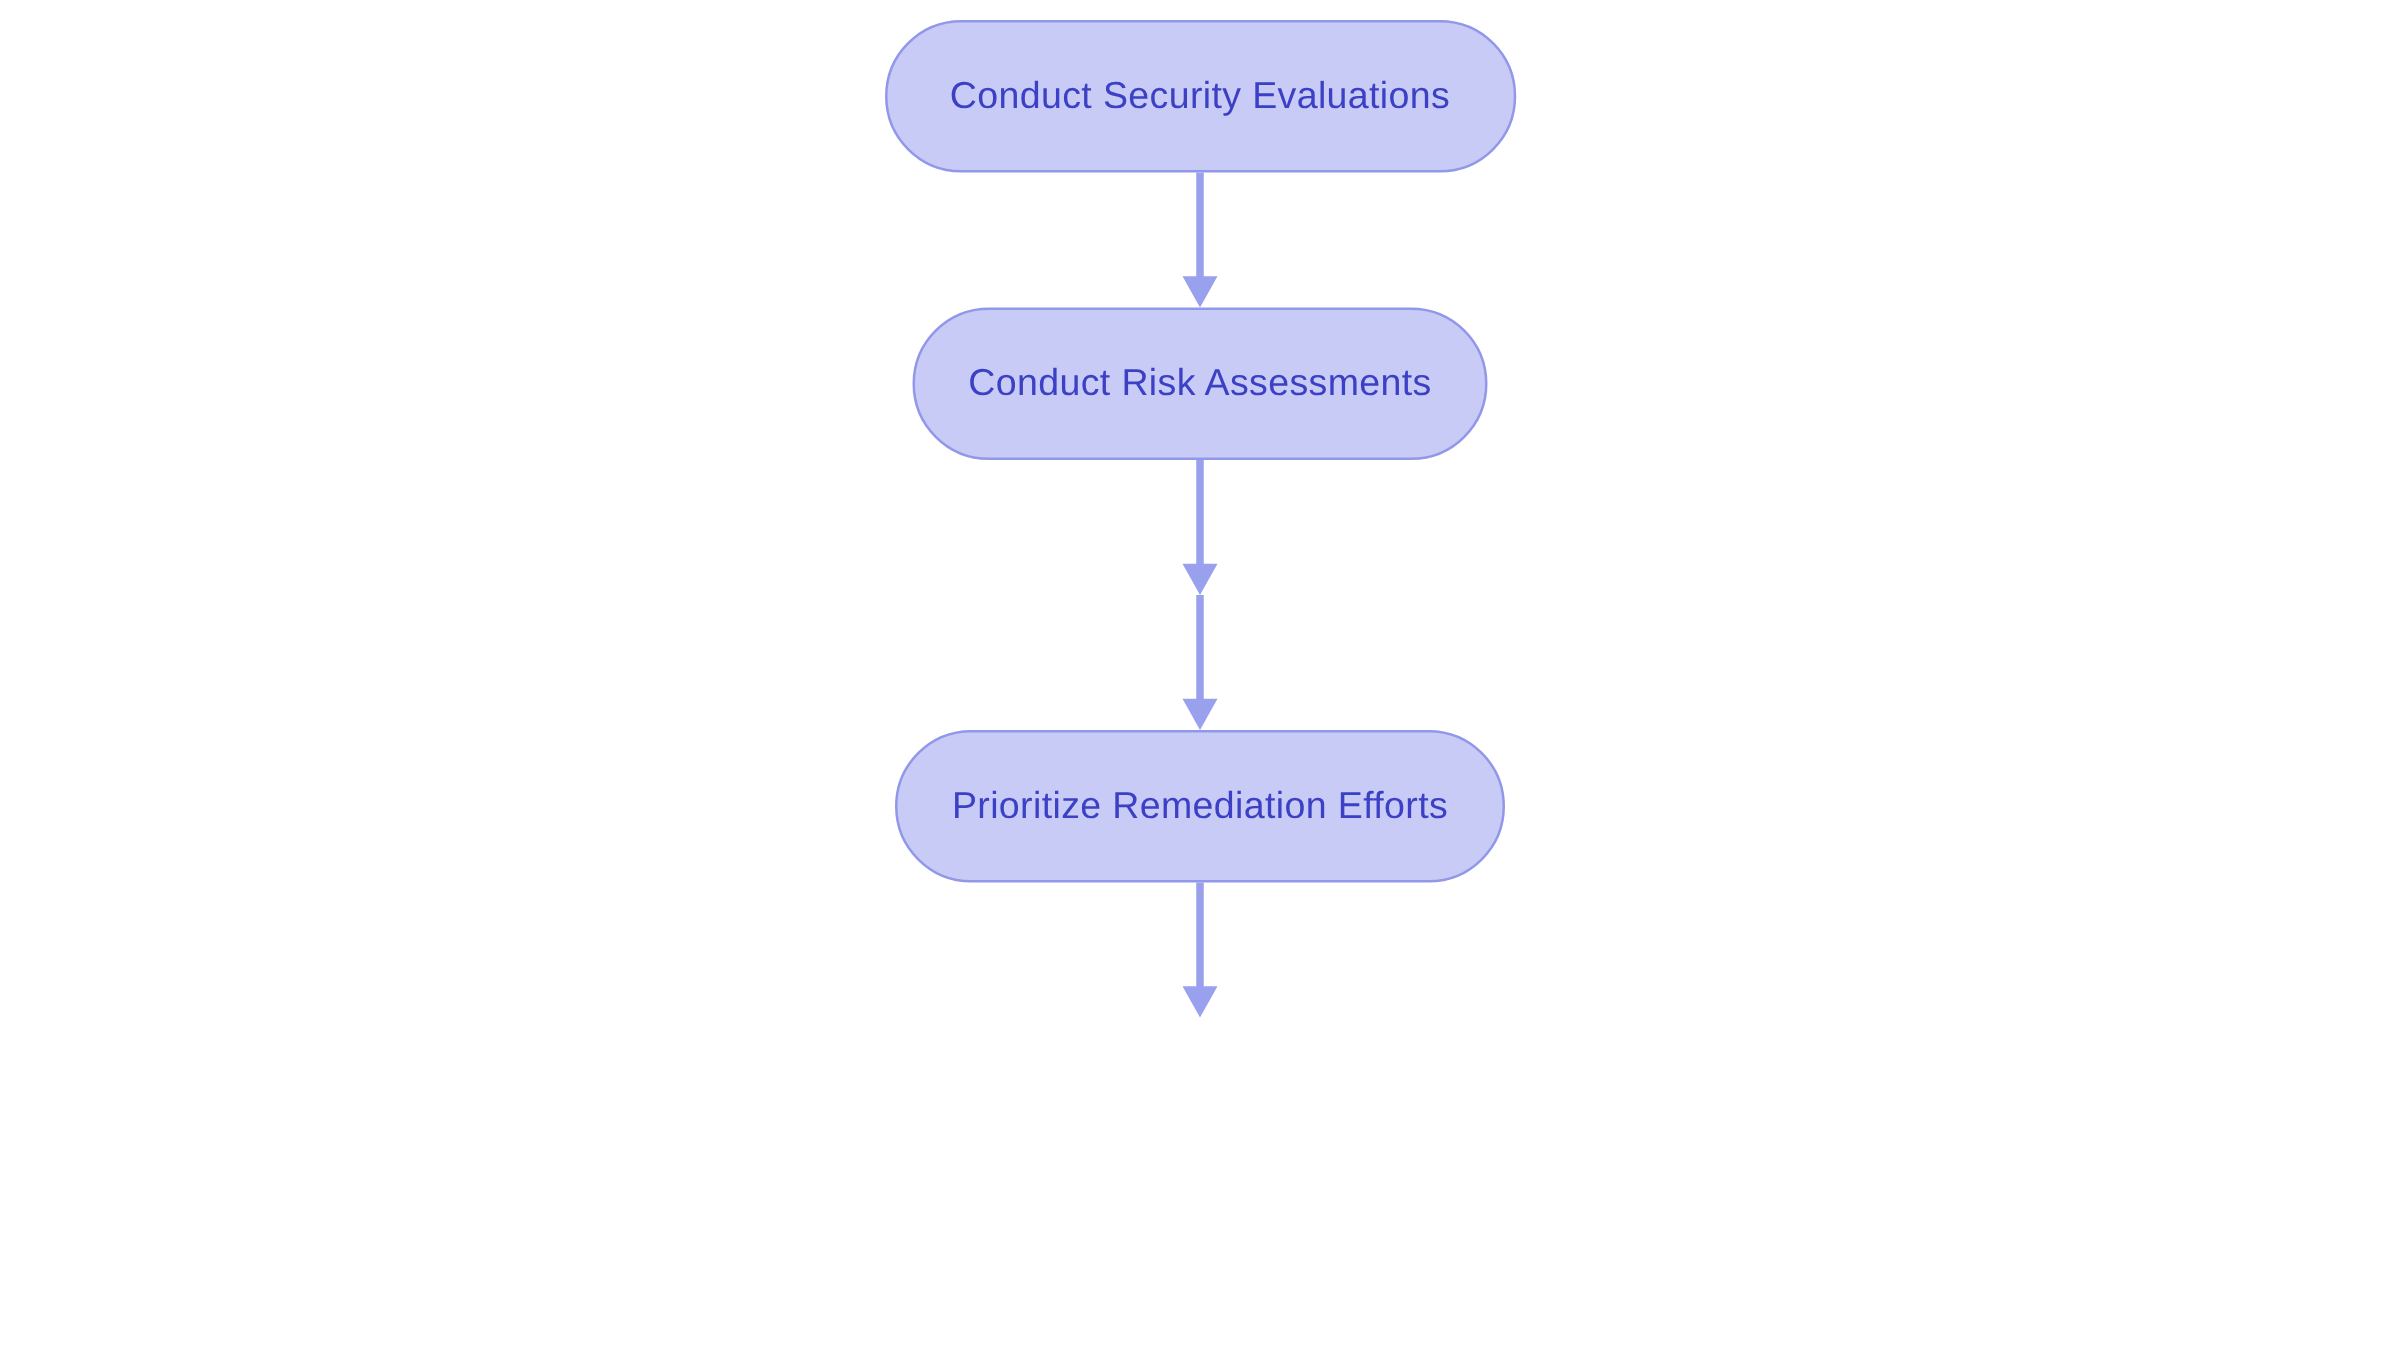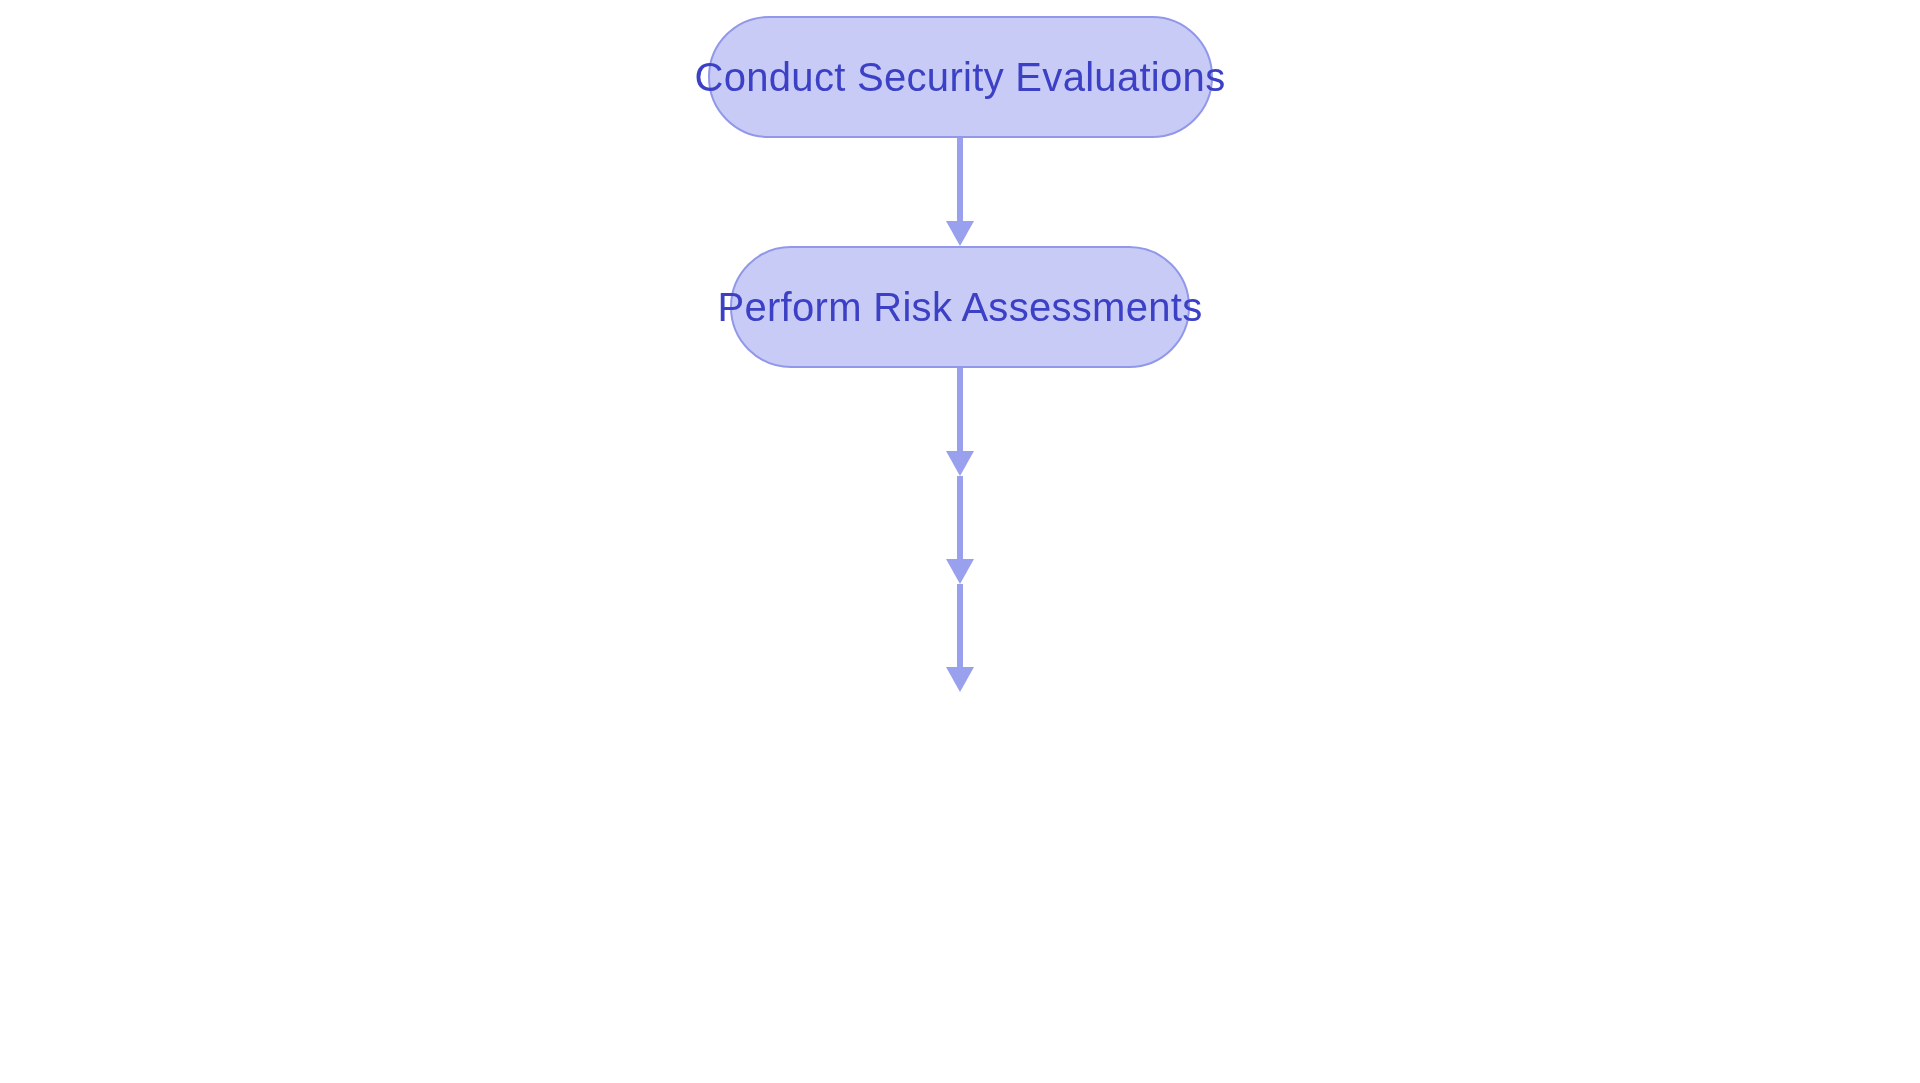--- a/index.html
+++ b/index.html
@@ -31,21 +31,21 @@
     border-radius: 61px;
     background: var(--node-fill);
     border: 2px solid var(--node-border);
     display: flex;
     align-items: center;
     justify-content: center;
     flex-shrink: 0;
   }
   .node-label {
     color: var(--node-text);
-    font-size: 40px;
+    font-size: 30px;
     letter-spacing: 0.3px;
     white-space: nowrap;
   }
   .arrow {
     height: 108px;
     display: flex;
     flex-direction: column;
     align-items: center;
     flex-shrink: 0;
   }
@@ -71,34 +71,37 @@
   <div class="node" style="width:505px">
     <span class="node-label">Conduct Security Evaluations</span>
   </div>
 
   <div class="arrow">
     <div class="arrow-line"></div>
     <div class="arrow-head"></div>
   </div>
 
   <div class="node" style="width:460px">
-    <span class="node-label">Perform Risk Assessments</span>
+    <span class="node-label">Conduct Risk Assessments</span>
   </div>
 
   <div class="arrow">
     <div class="arrow-line"></div>
     <div class="arrow-head"></div>
   </div>
 
 
   <div class="arrow">
     <div class="arrow-line"></div>
     <div class="arrow-head"></div>
   </div>
 
+  <div class="node" style="width:488px">
+    <span class="node-label">Prioritize Remediation Efforts</span>
+  </div>
 
   <div class="arrow">
     <div class="arrow-line"></div>
     <div class="arrow-head"></div>
   </div>
 
 
 </div>
 
 </body></html>

